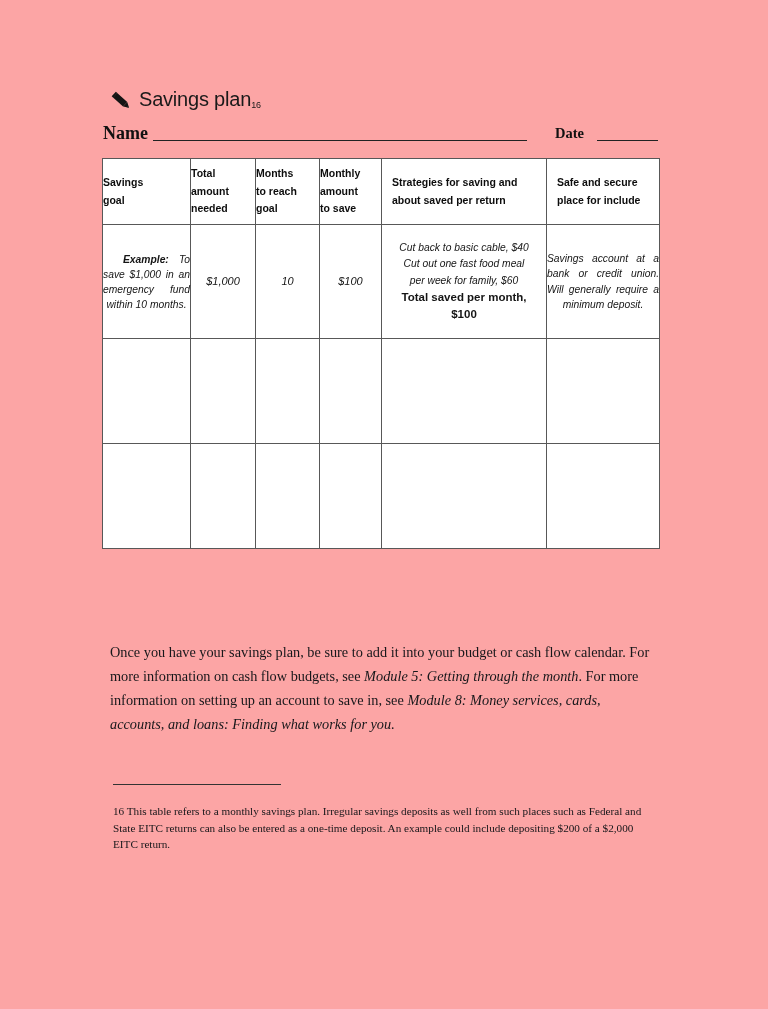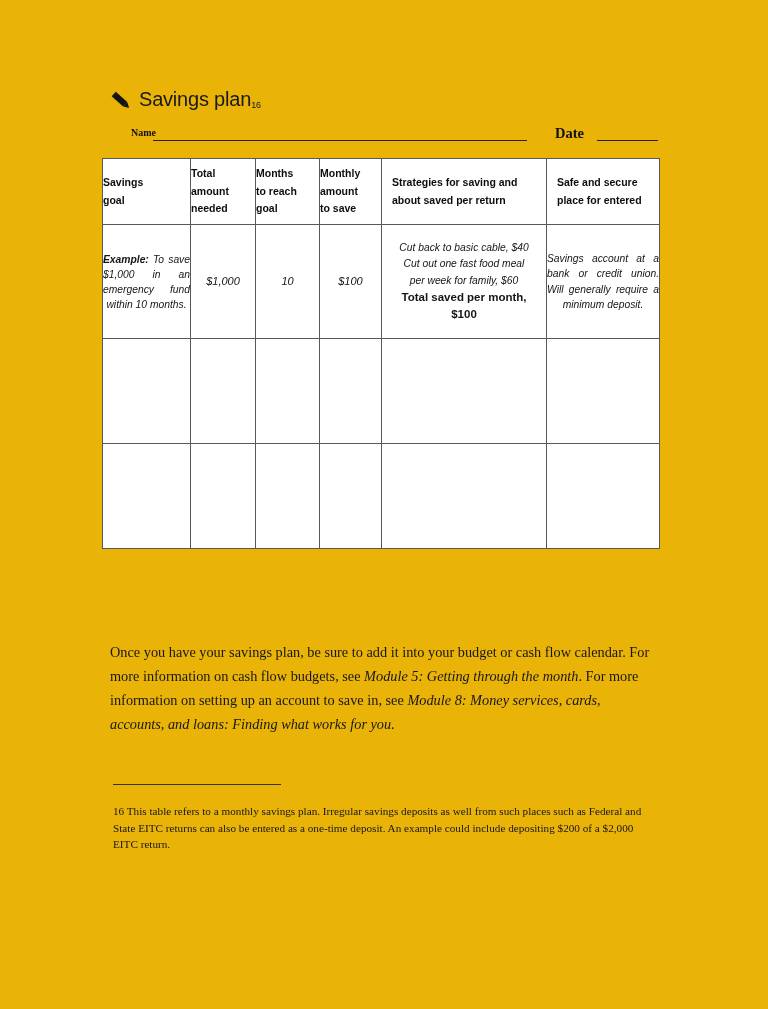--- a/index.html
+++ b/index.html
@@ -14,21 +14,21 @@
     font-family: "Liberation Serif", serif;
     color: #111;
     overflow: hidden;
   }
 
   .page {
     position: absolute;
     left: 0; top: 0;
     width: 768px;
     height: 1009px;
-    background: #eab308;
+    background: #fca5a5;
   }
 
   
   .title-row {
     position: absolute;
     left: 110px;
     top: 84px;
     display: flex;
     align-items: flex-end;
     height: 30px;
@@ -64,24 +64,23 @@
     left: 103px;
     top: 124px;
     width: 555px;
     height: 20px;
   }
   .lbl-name {
     position: absolute;
     left: 0; top: 0;
     font-family: "Liberation Serif", serif;
     font-weight: bold;
-    font-size: 10px;
+    font-size: 18px;
     line-height: 18px;
     color: #111;
-    margin-left: 28px;
   }
   .rule-name {
     position: absolute;
     left: 50px;
     top: 16px;
     width: 374px;
     height: 0;
     border-bottom: 1.3px solid #222;
   }
   .lbl-date {
@@ -146,21 +145,21 @@
   tr.example-row { height: 114px; }
   td.ex {
     font-family: "Liberation Sans", sans-serif;
     font-size: 10.3px;
     font-style: italic;
     color: #151515;
     line-height: 15px;
     text-align: center;
     padding: 4px 5px;
   }
-  td.ex .b { font-weight: bold; font-style: italic; }
+  td.ex .b { font-weight: bold; font-style: italic; margin-left: 20px; }
   td.ex-goal {
     text-align: justify;
     text-align-last: center;
     padding: 4px 8px;
   }
   td.ex-num {
     text-align: center;
     font-size: 11px;
     margin-top: 33px;
   }
@@ -295,21 +294,21 @@
             <div>Monthly</div>
             <div>amount</div>
             <div>to save</div>
           </th>
           <th class="hd wide">
             <div>Strategies for saving and</div>
             <div>about saved per return</div>
           </th>
           <th class="hd wide">
             <div>Safe and secure</div>
-            <div>place for entered</div>
+            <div>place for include</div>
           </th>
         </tr>
       </thead>
       <tbody>
         <tr class="example-row">
           <td class="ex ex-goal"><span class="b">Example:</span> <span>To save $1,000 in an emergency fund within 10 months.</span></td>
           <td class="ex ex-num">$1,000</td>
           <td class="ex ex-num">10</td>
           <td class="ex ex-num">$100</td>
           <td class="ex strat">

